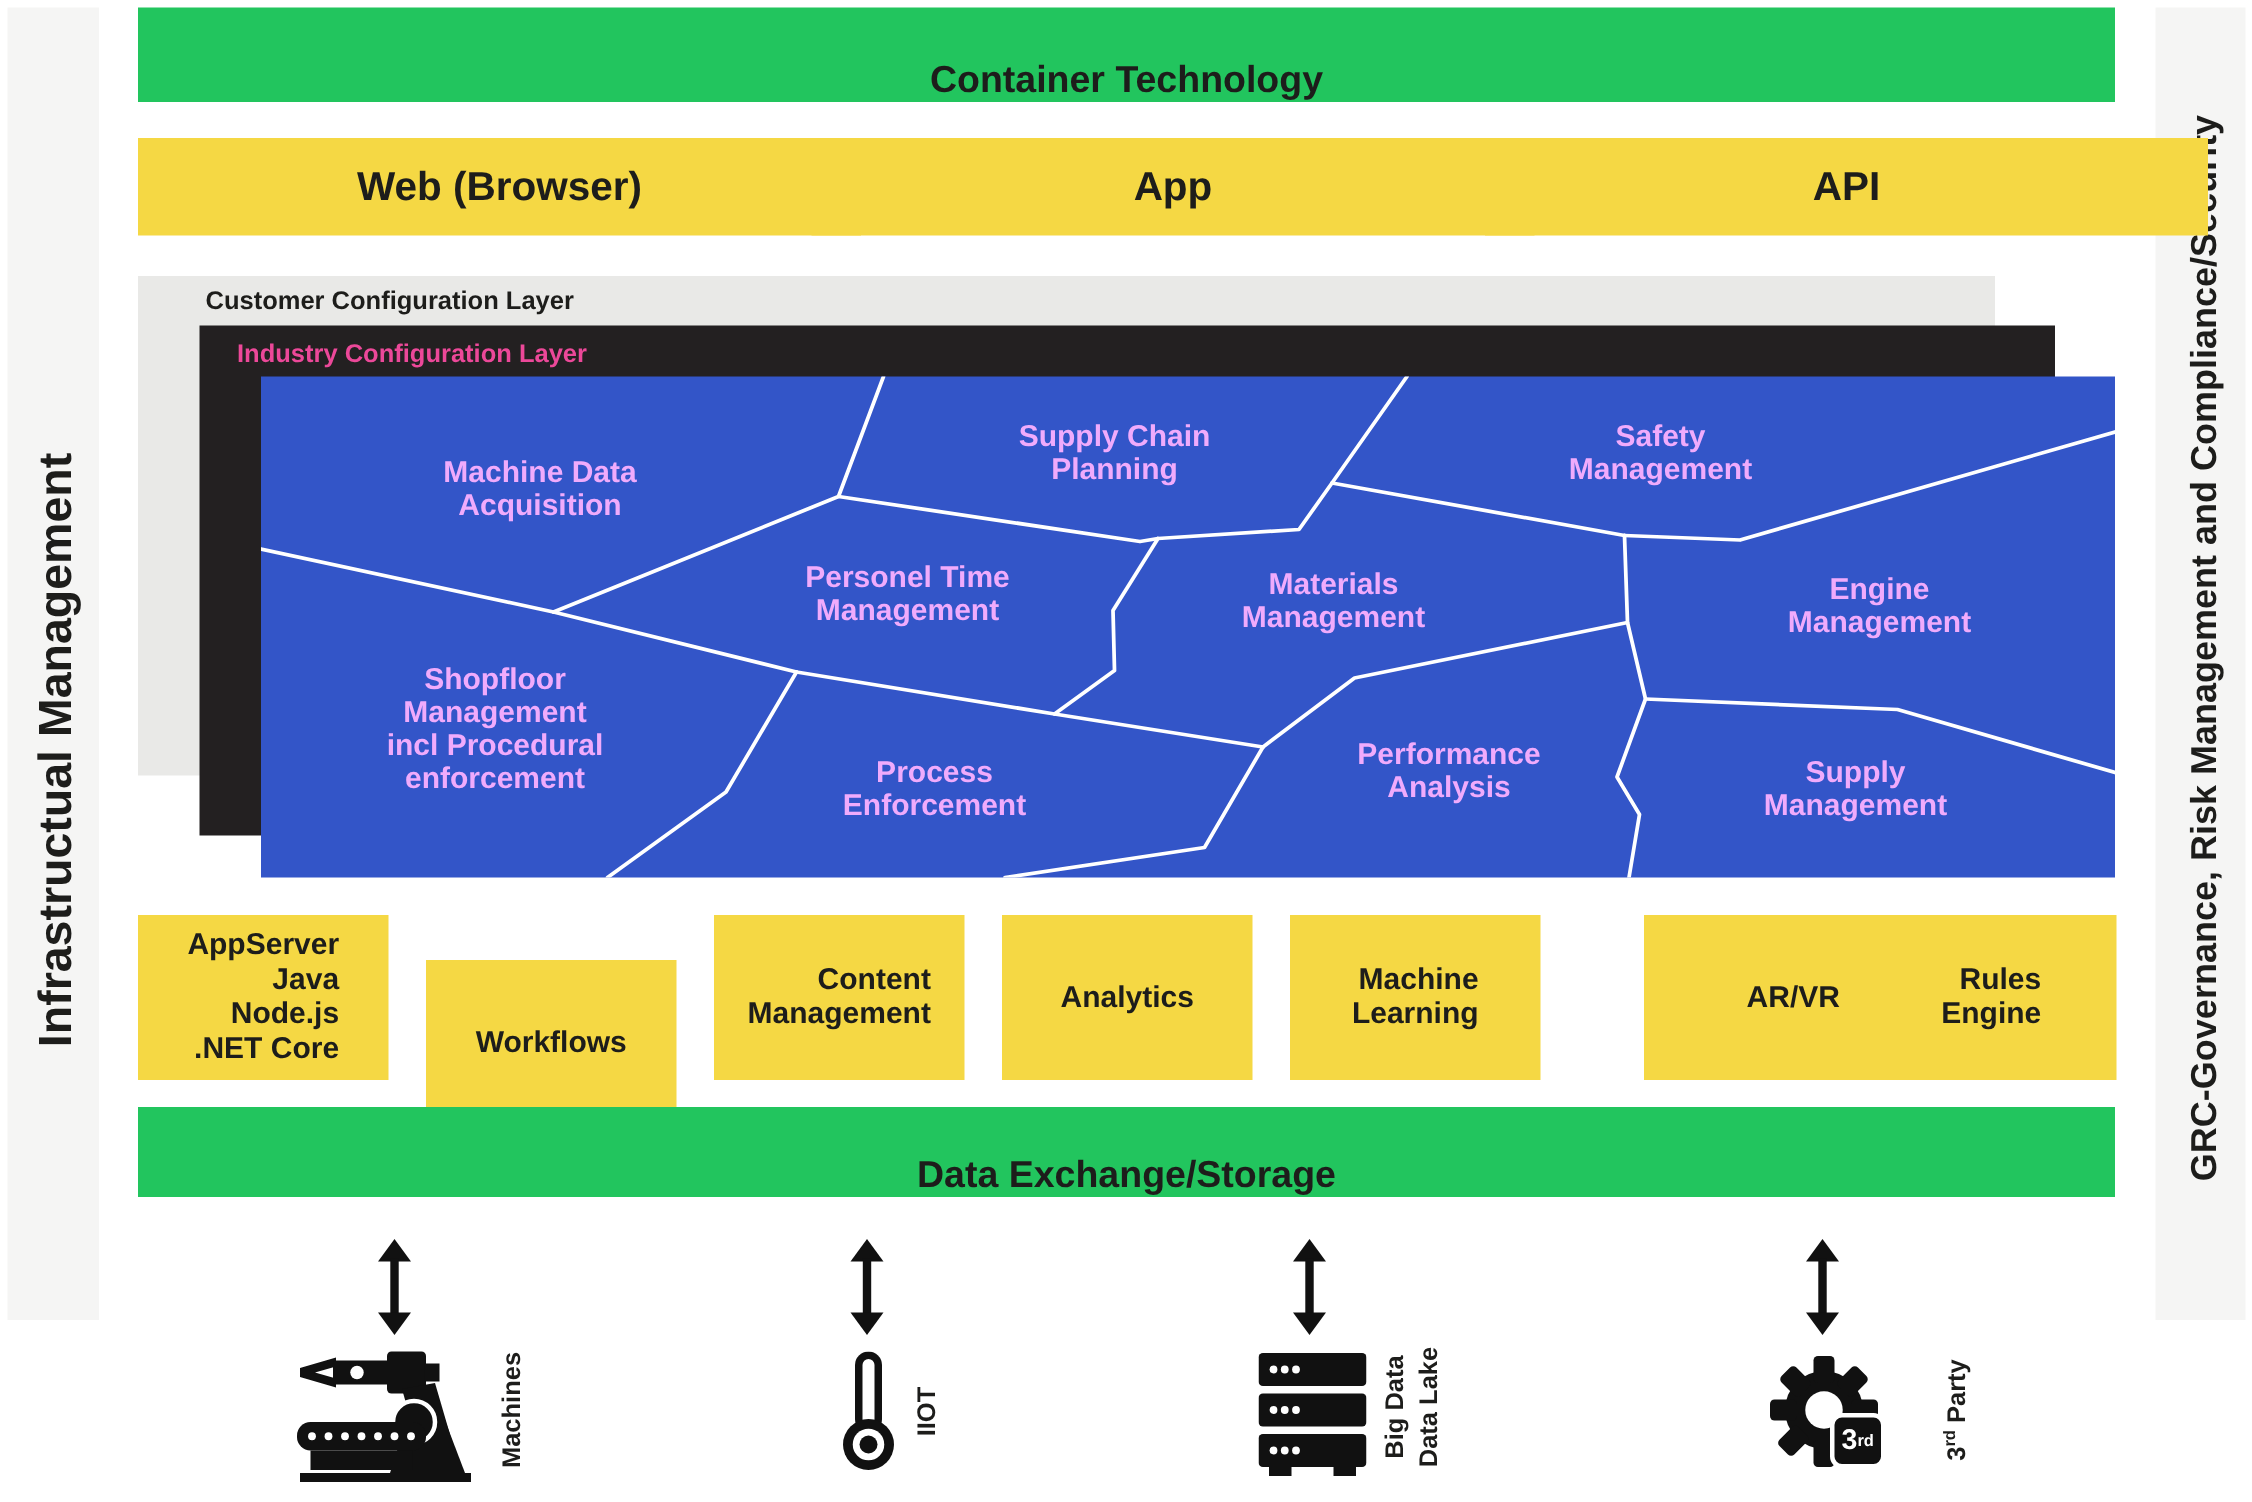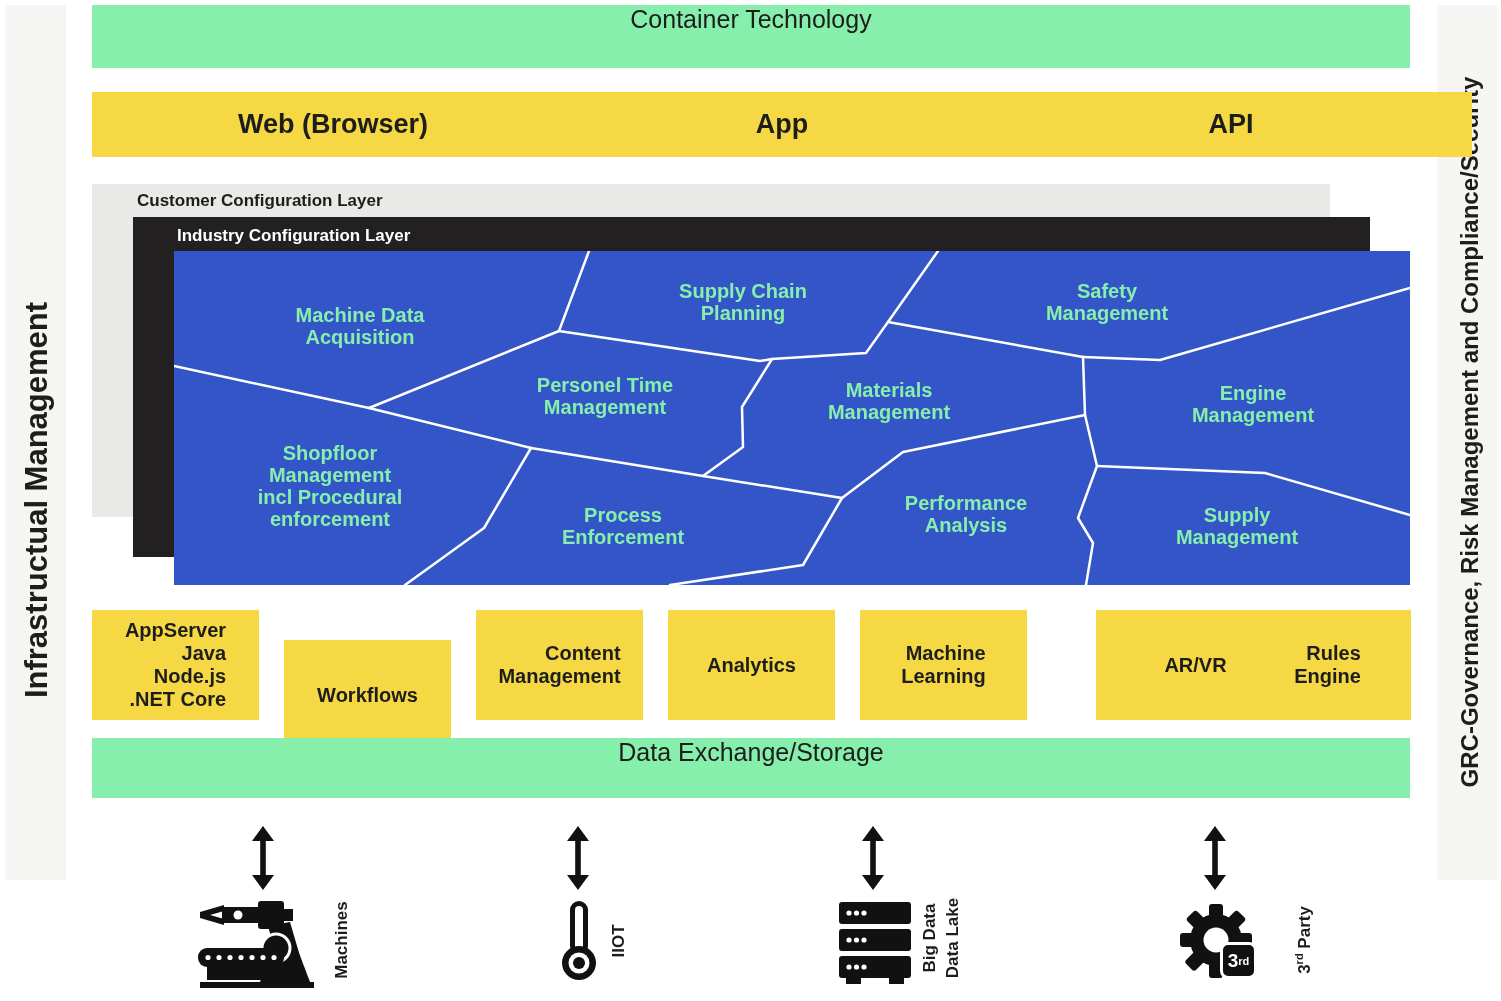--- a/index.html
+++ b/index.html
@@ -4,31 +4,31 @@
 <style>
   html,body{margin:0;padding:0;background:#ffffff;}
   #page{position:relative;width:1501px;height:1001px;background:#ffffff;overflow:hidden;
         font-family:"Liberation Sans",sans-serif;color:#1d1d1b;}
   .abs{position:absolute;}
   
   .sidebar{position:absolute;top:5px;height:875px;background:#f5f5f4;}
   .vlabel{position:absolute;transform:translate(-50%,-50%) rotate(-90deg);white-space:nowrap;
           font-weight:700;color:#1d1d1b;}
   
-  .banner{position:absolute;left:92px;width:1318px;background:#86efac;display:flex;
-          align-items:flex-start;justify-content:center;font-weight:400;font-size:25px;}
+  .banner{position:absolute;left:92px;width:1318px;background:#22c55e;display:flex;
+          align-items:flex-end;justify-content:center;font-weight:700;font-size:25px;}
   
   .ybox{position:absolute;background:#f5d844;display:flex;align-items:center;justify-content:center;
         text-align:center;font-weight:700;}
   .access{top:92px;height:65px;width:482px;font-size:27px;}
   .svc{top:610px;height:110px;width:167px;font-size:20px;line-height:23px;white-space:pre-line;text-align:right;}
   
   .layer-label{position:absolute;font-weight:700;font-size:17px;white-space:nowrap;}
   
-  .module-label{position:absolute;transform:translate(-50%,-50%);color:#86efac;font-weight:700;
+  .module-label{position:absolute;transform:translate(-50%,-50%);color:#f0abfc;font-weight:700;
                 font-size:20px;line-height:22px;text-align:center;white-space:pre-line;}
   
   .conn-label{position:absolute;transform:translate(-50%,-50%) rotate(-90deg);font-weight:700;
               font-size:17px;line-height:23px;text-align:center;white-space:pre-line;}
   .badge{position:absolute;width:37px;height:37px;background:#111111;border:3px solid #ffffff;
          border-radius:8px;display:flex;align-items:center;justify-content:center;color:#ffffff;
          font-weight:700;font-size:19px;box-sizing:border-box;}
   .badge sup,.suptxt{font-size:11px;vertical-align:super;line-height:0;}
   svg{display:block;}
 </style>
@@ -57,21 +57,21 @@
   </div>
   <div class="ybox access" style="left:990px;">
     <span>API</span>
   </div>
 
   <div class="abs" style="left:92px;top:184px;width:1238px;height:333px;background:#e9e9e7;">
     <span class="layer-label" style="left:45px;top:7px;color:#1d1d1b;">Customer Configuration Layer</span>
   </div>
 
   <div class="abs" style="left:133px;top:217px;width:1237px;height:340px;background:#232021;">
-    <span class="layer-label" style="left:44px;top:9px;color:#ffffff;">Industry Configuration Layer</span>
+    <span class="layer-label" style="left:25px;top:9px;color:#ec4899;">Industry Configuration Layer</span>
   </div>
 
   <div class="abs" style="left:174px;top:251px;width:1236px;height:334px;background:#3355c8;">
     <svg width="1236" height="334" viewBox="0 0 1236 334">
       <g fill="none" stroke="#ffffff" stroke-width="2.5" stroke-linejoin="round" stroke-linecap="round">
         <polyline points="415,0 385,80 195,157"></polyline>
         <polyline points="0,115 195,157 357,197"></polyline>
         <polyline points="357,197 310,277 231,334"></polyline>
         <polyline points="357,197 529,225 668,247"></polyline>
         <polyline points="385,80 586,110 598,108 692,102 714,71 764,0"></polyline>

